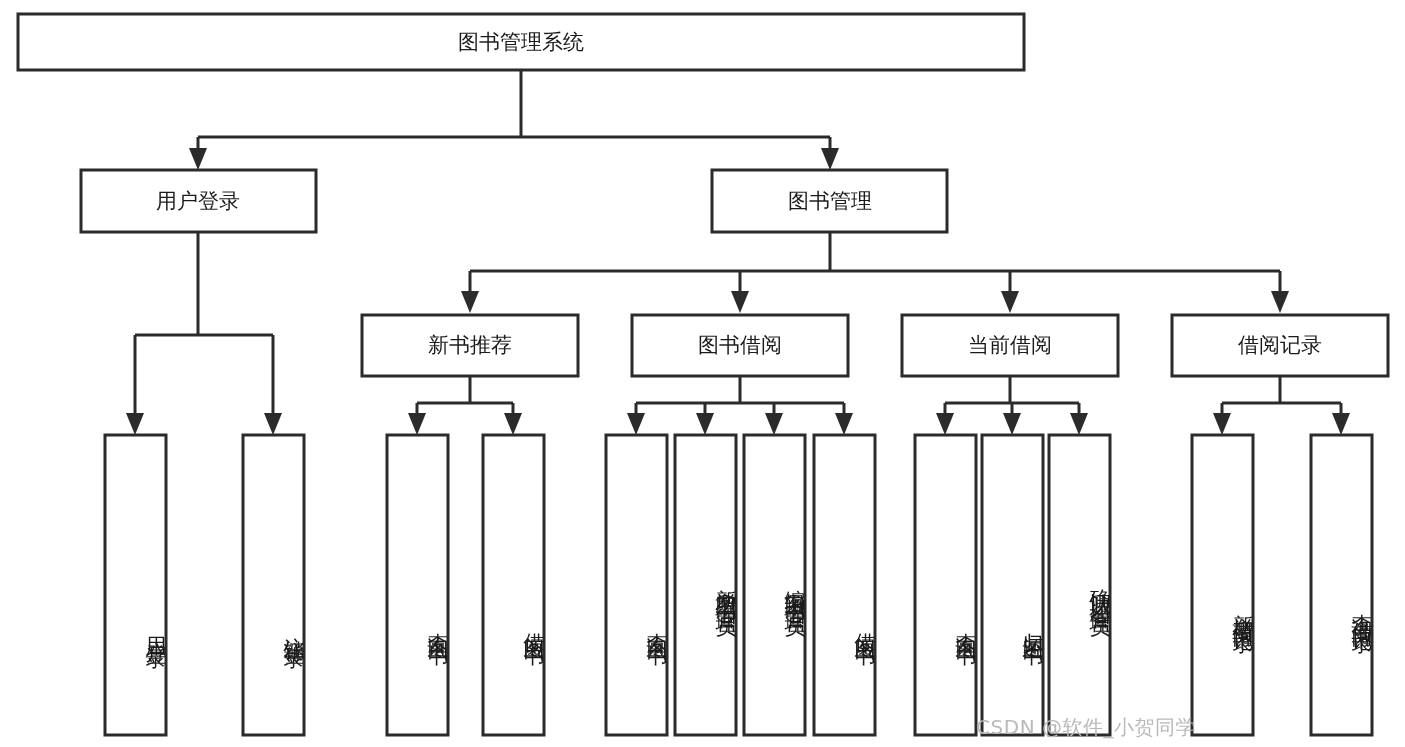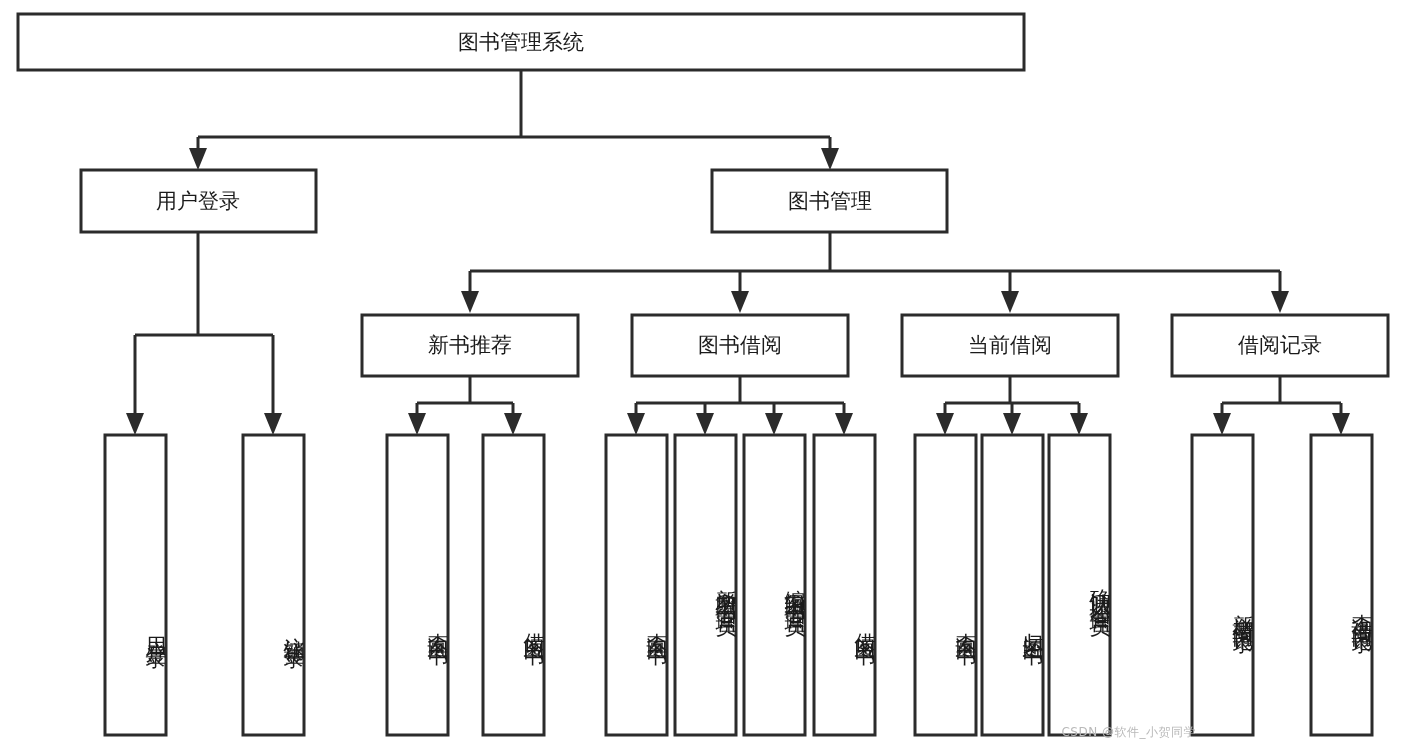--- a/index.html
+++ b/index.html
@@ -61,21 +61,21 @@
     display: flex;
     align-items: flex-start;
     justify-content: center;
     pointer-events: none;
   }
   .watermark {
     position: absolute;
     right: 8px;
     bottom: 6px;
     font-family: "DejaVu Sans", "Liberation Sans", sans-serif;
-    font-size: 12px;
+    font-size: 20px;
     color: #b9b9b9;
     white-space: nowrap;
     letter-spacing: 0.5px;
   }
 </style>
 </head>
 <body>
 
 <div id="diagram-root">
 

